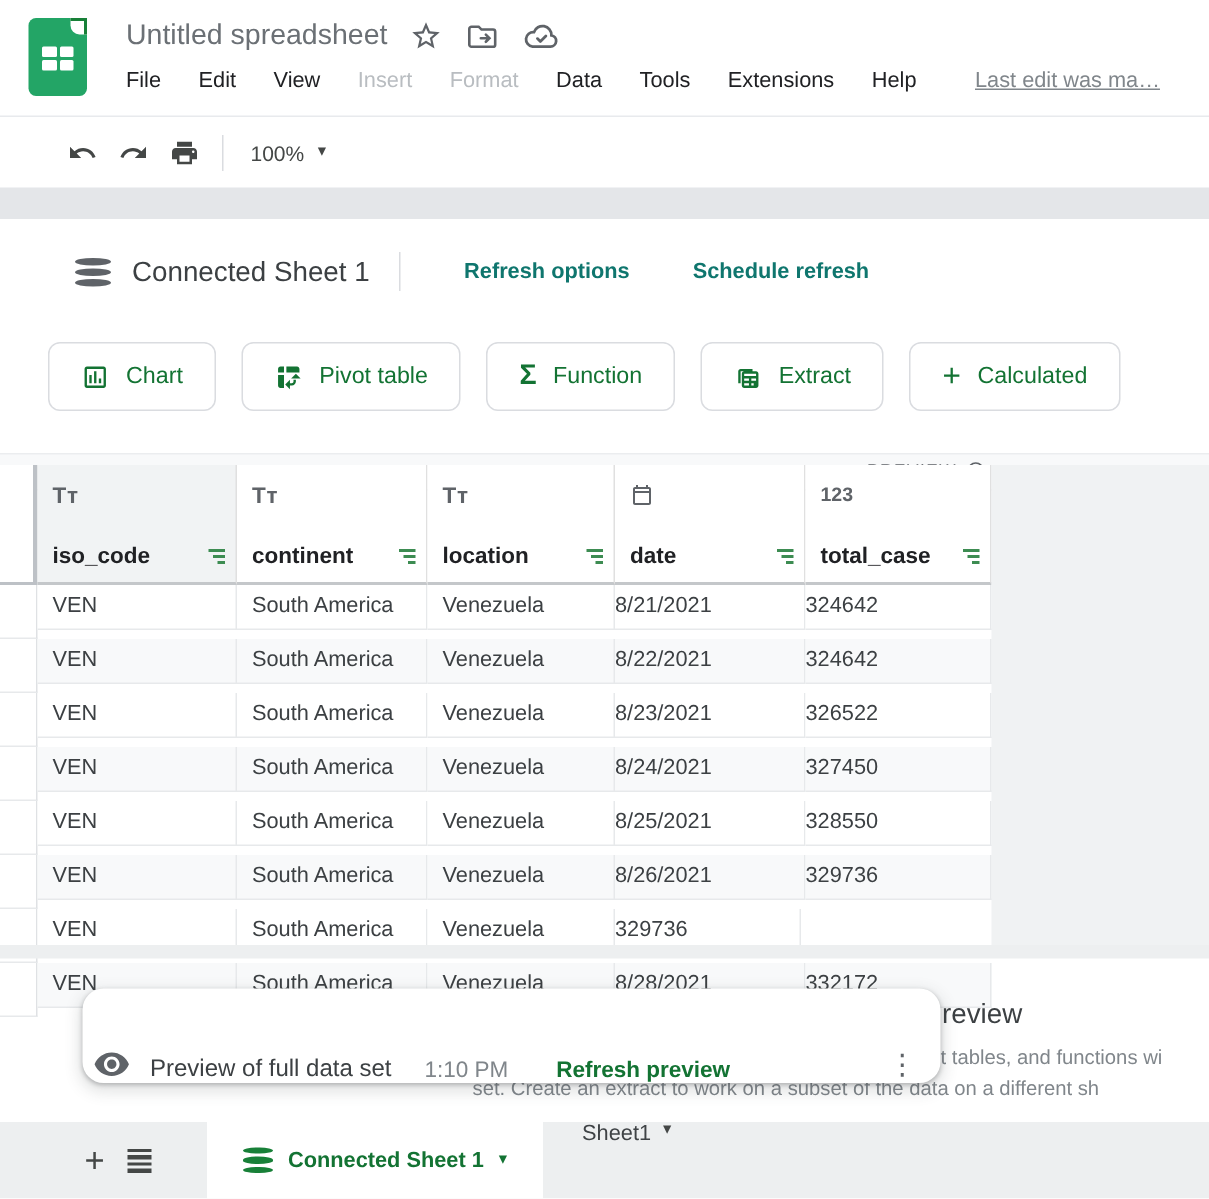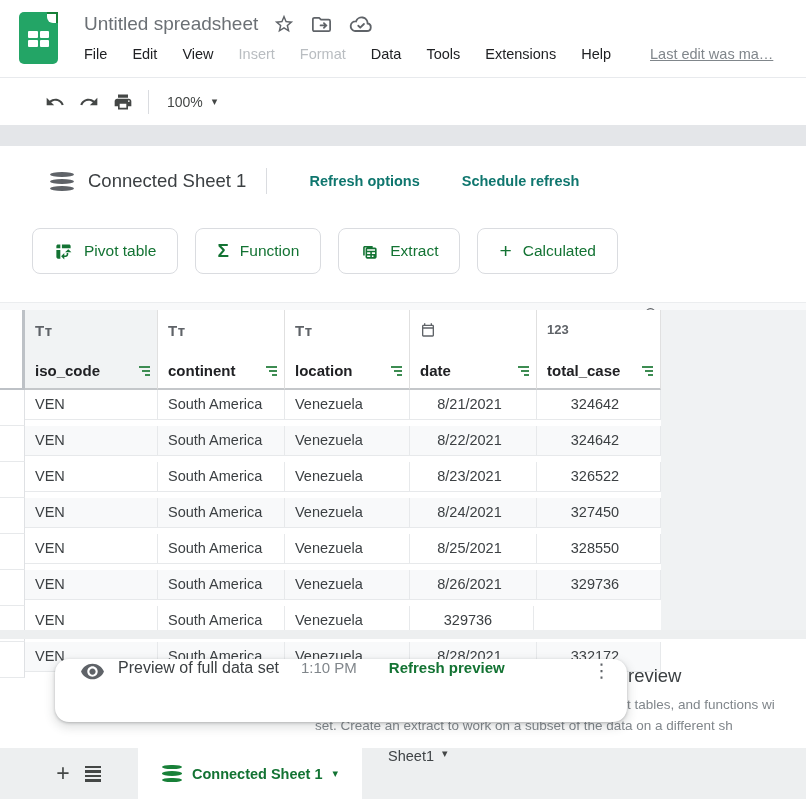--- a/index.html
+++ b/index.html
@@ -78,34 +78,34 @@
   .filt i { display:block; height:2px; background:#3d8c52; }
   .filt i:nth-child(1){width:11px;} .filt i:nth-child(2){width:8px;} .filt i:nth-child(3){width:5px;}
 
   .tbody { position:absolute; left:0; top:244px; }
   .trow { display:flex; height:36px; }
   .trow.alt .td { background:#f8f9fa; }
   .gut { width:25px; background:#fff; border-right:1px solid #dfe1e4; border-bottom:1px solid #e7e9eb; }
   .td { height:30px; line-height:29px; font-size:14.5px; color:#3c4043;
     border-right:1px solid #e7e9eb; border-bottom:1px solid #e7e9eb;
     padding-left:10px; background:#fff; overflow:hidden; white-space:nowrap; }
-  .td.num { text-align:center; padding-left:0; padding-right:7px; }
+  .td.num { text-align:left; padding-left:0; padding-right:7px; }
   .c0{width:133px;} .c1{width:127px;} .c2{width:125px;} .c3{width:127px;} .c4{width:124px;}
   .tbl-filler { position:absolute; left:661px; top:164px; width:145px; height:320px;
     background:#f0f2f3; }
   .tbl-bottom { position:absolute; left:0; top:484px; width:806px; height:9px; background:#edeff0; }
 
   
   .bg-heading { position:absolute; left:628px; top:519px; font-size:18.5px; color:#3c4043; }
   .bg-line1 { position:absolute; left:627px; top:551px; font-size:13.5px; color:#80868b; white-space:nowrap; }
   .bg-line2 { position:absolute; left:315px; top:572px; font-size:13.5px; color:#80868b; white-space:nowrap; }
 
   .preview-card { position:absolute; left:55px; top:513px; width:572px; height:63px;
-    background:#fff; border-radius:14px; display:flex; align-items:flex-start;
-    padding-left:25px;
+    background:#fff; border-radius:14px; display:flex; align-items:flex-end;
+    padding-left:7px;
     box-shadow:0 1px 3px rgba(60,64,67,.30), 0 4px 10px 2px rgba(60,64,67,.15); }
   .pc-label { font-size:16px; color:#3c4043; margin-left:13px; }
   .pc-time { font-size:15px; color:#80868b; margin-left:22px; }
   .pc-refresh { font-size:15px; font-weight:700; color:#137333; margin-left:32px; cursor:pointer; }
   .pc-dots { margin-left:auto; margin-right:16px; font-size:19px; color:#5f6368; cursor:pointer; }
 
   
   .tabbar { position:absolute; left:0; top:748px; width:806px; height:51px;
     background:#edeff0; display:flex; align-items:stretch; }
   .bar-btn { align-self:center; display:flex; align-items:center; justify-content:center;
@@ -208,20 +208,28 @@
       <span class="cs-title">Connected Sheet 1</span>
       <span class="cs-divider"></span>
       <span class="cs-link">Refresh options</span>
       <span class="cs-link">Schedule refresh</span>
     </div>
 
     <div class="actions">
       <button class="act-btn">
         <span>
           <svg width="19" height="19" viewBox="0 0 24 24" fill="#137333">
+              <path d="M19 3H5c-1.1 0-2 .9-2 2v14c0 1.1.9 2 2 2h14c1.1 0 2-.9 2-2V5c0-1.1-.9-2-2-2zm0 16H5V5h14v14zM7 10h2v7H7zm4-3h2v10h-2zm4 6h2v4h-2z"></path>
+            </svg>
+        </span>
+        <span>Chart</span>
+      </button>
+      <button class="act-btn">
+        <span>
+          <svg width="19" height="19" viewBox="0 0 24 24" fill="#137333">
               <path d="M10 8h11V5c0-1.1-.9-2-2-2h-9v5zM3 8h5V3H5c-1.1 0-2 .9-2 2v3zm2 13h3V10H3v9c0 1.1.9 2 2 2zm8 1l-4-4 4-4zm1-9l4-4 4 4zm.58 6H13v-2h1.58c.78 0 1.42-.64 1.42-1.42V14h2v1.58c0 1.89-1.53 3.42-3.42 3.42z"></path>
             </svg>
         </span>
         <span>Pivot table</span>
       </button>
       <button class="act-btn">
         <span class="sigma">Σ</span>
         <span>Function</span>
       </button>
       <button class="act-btn">

